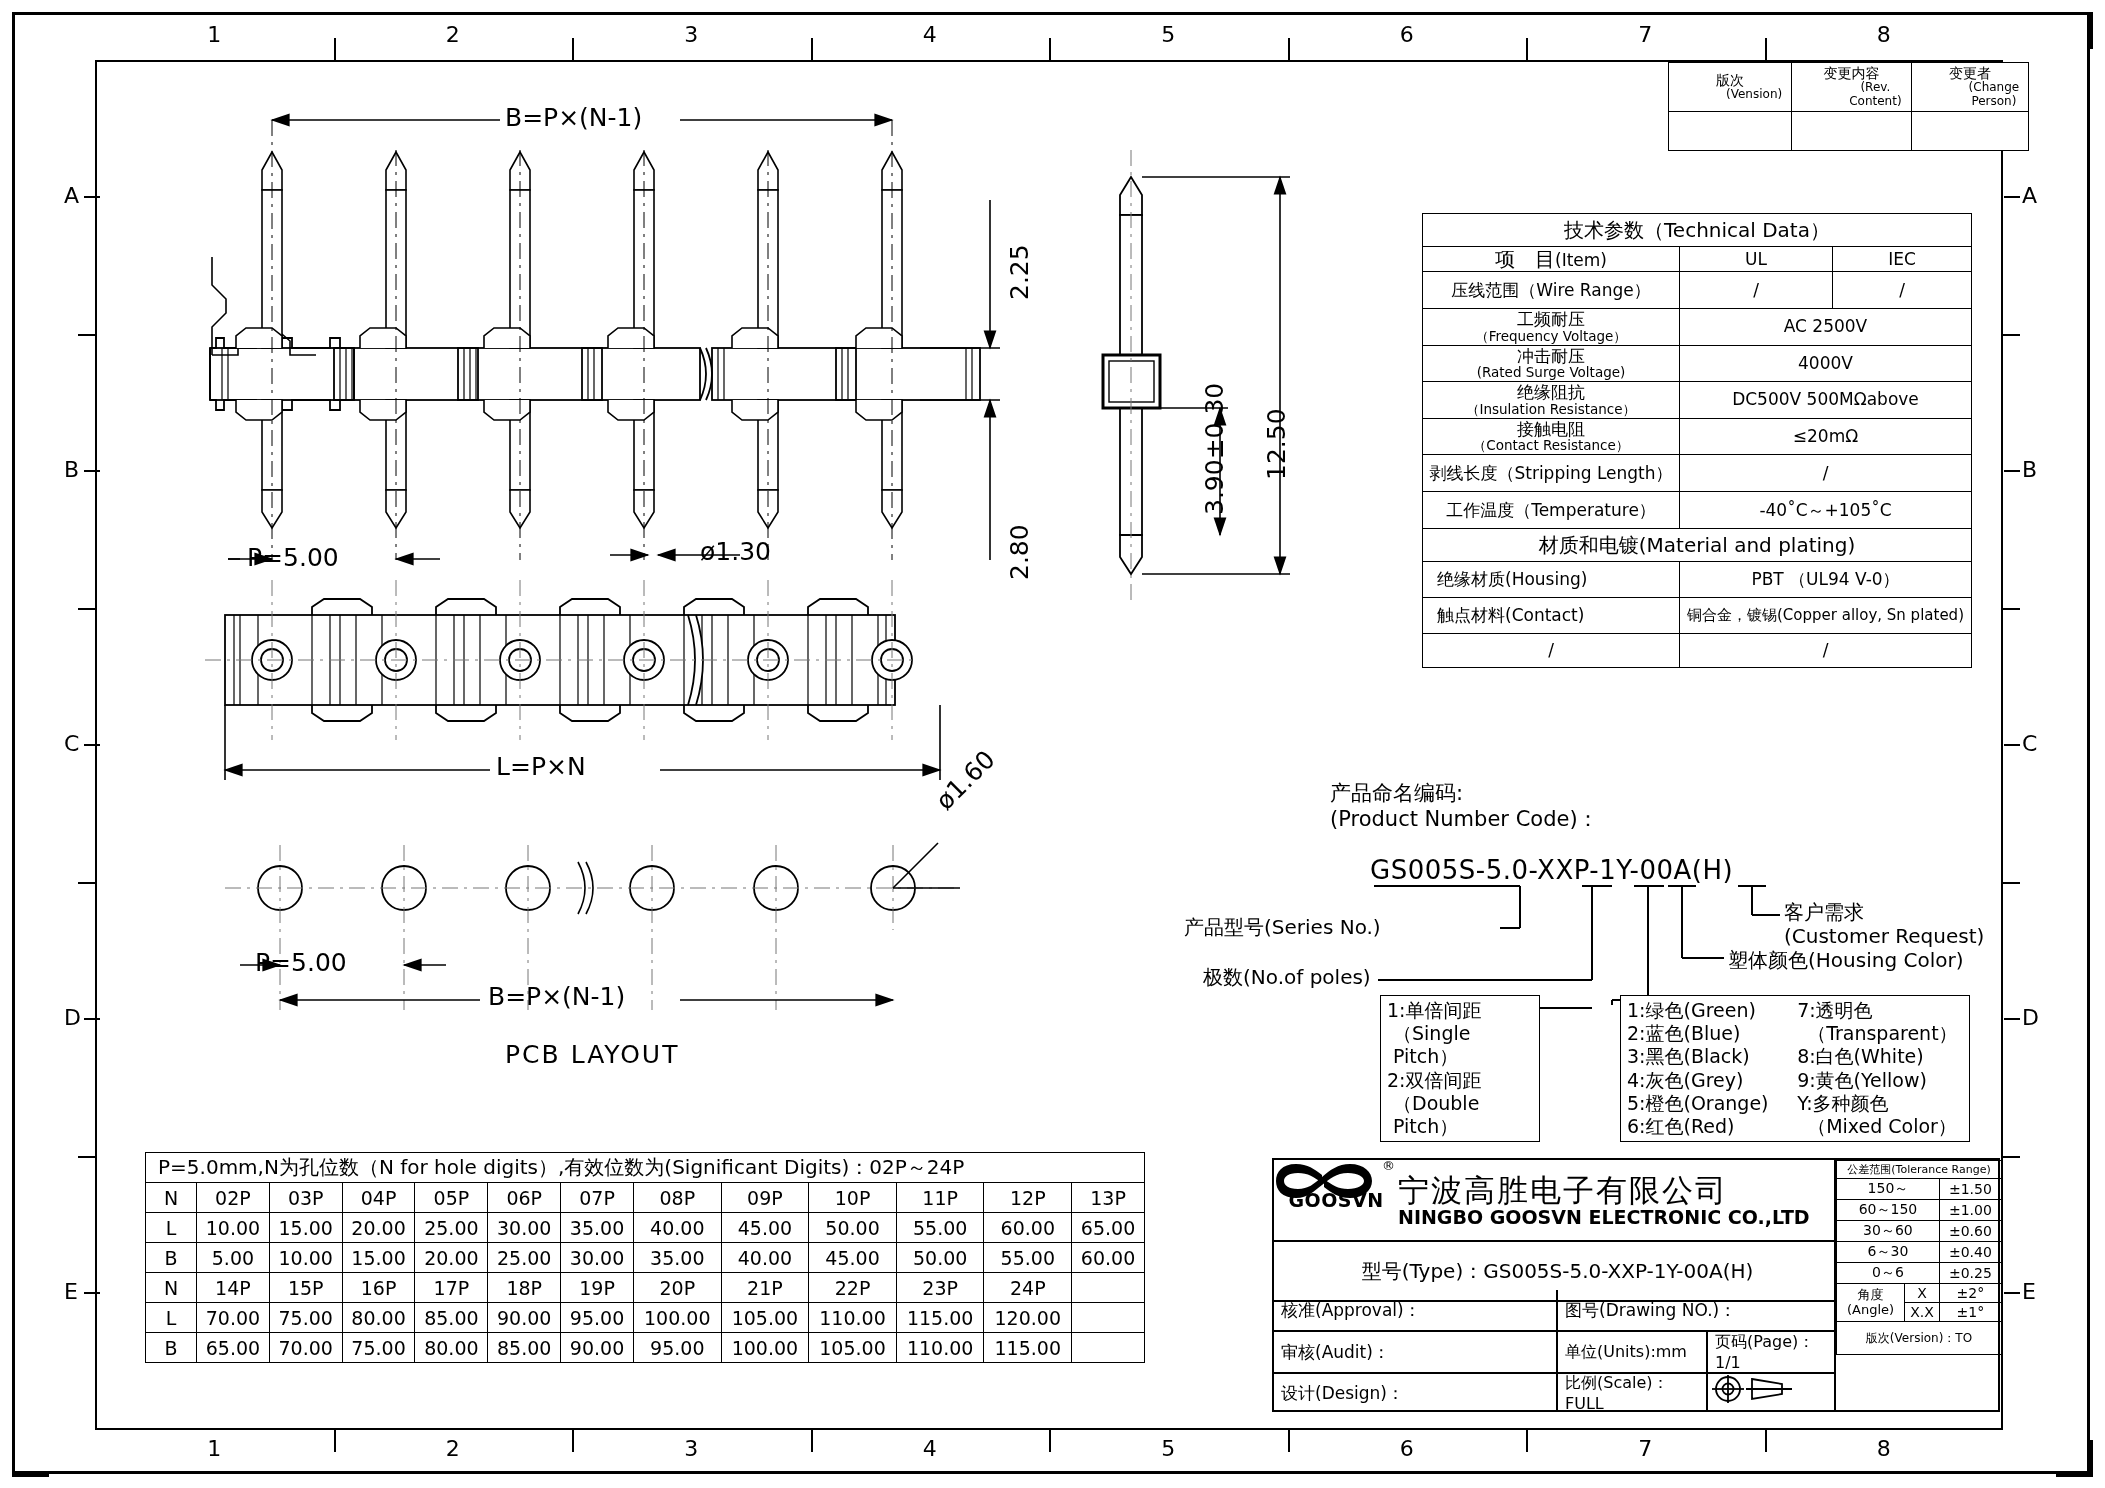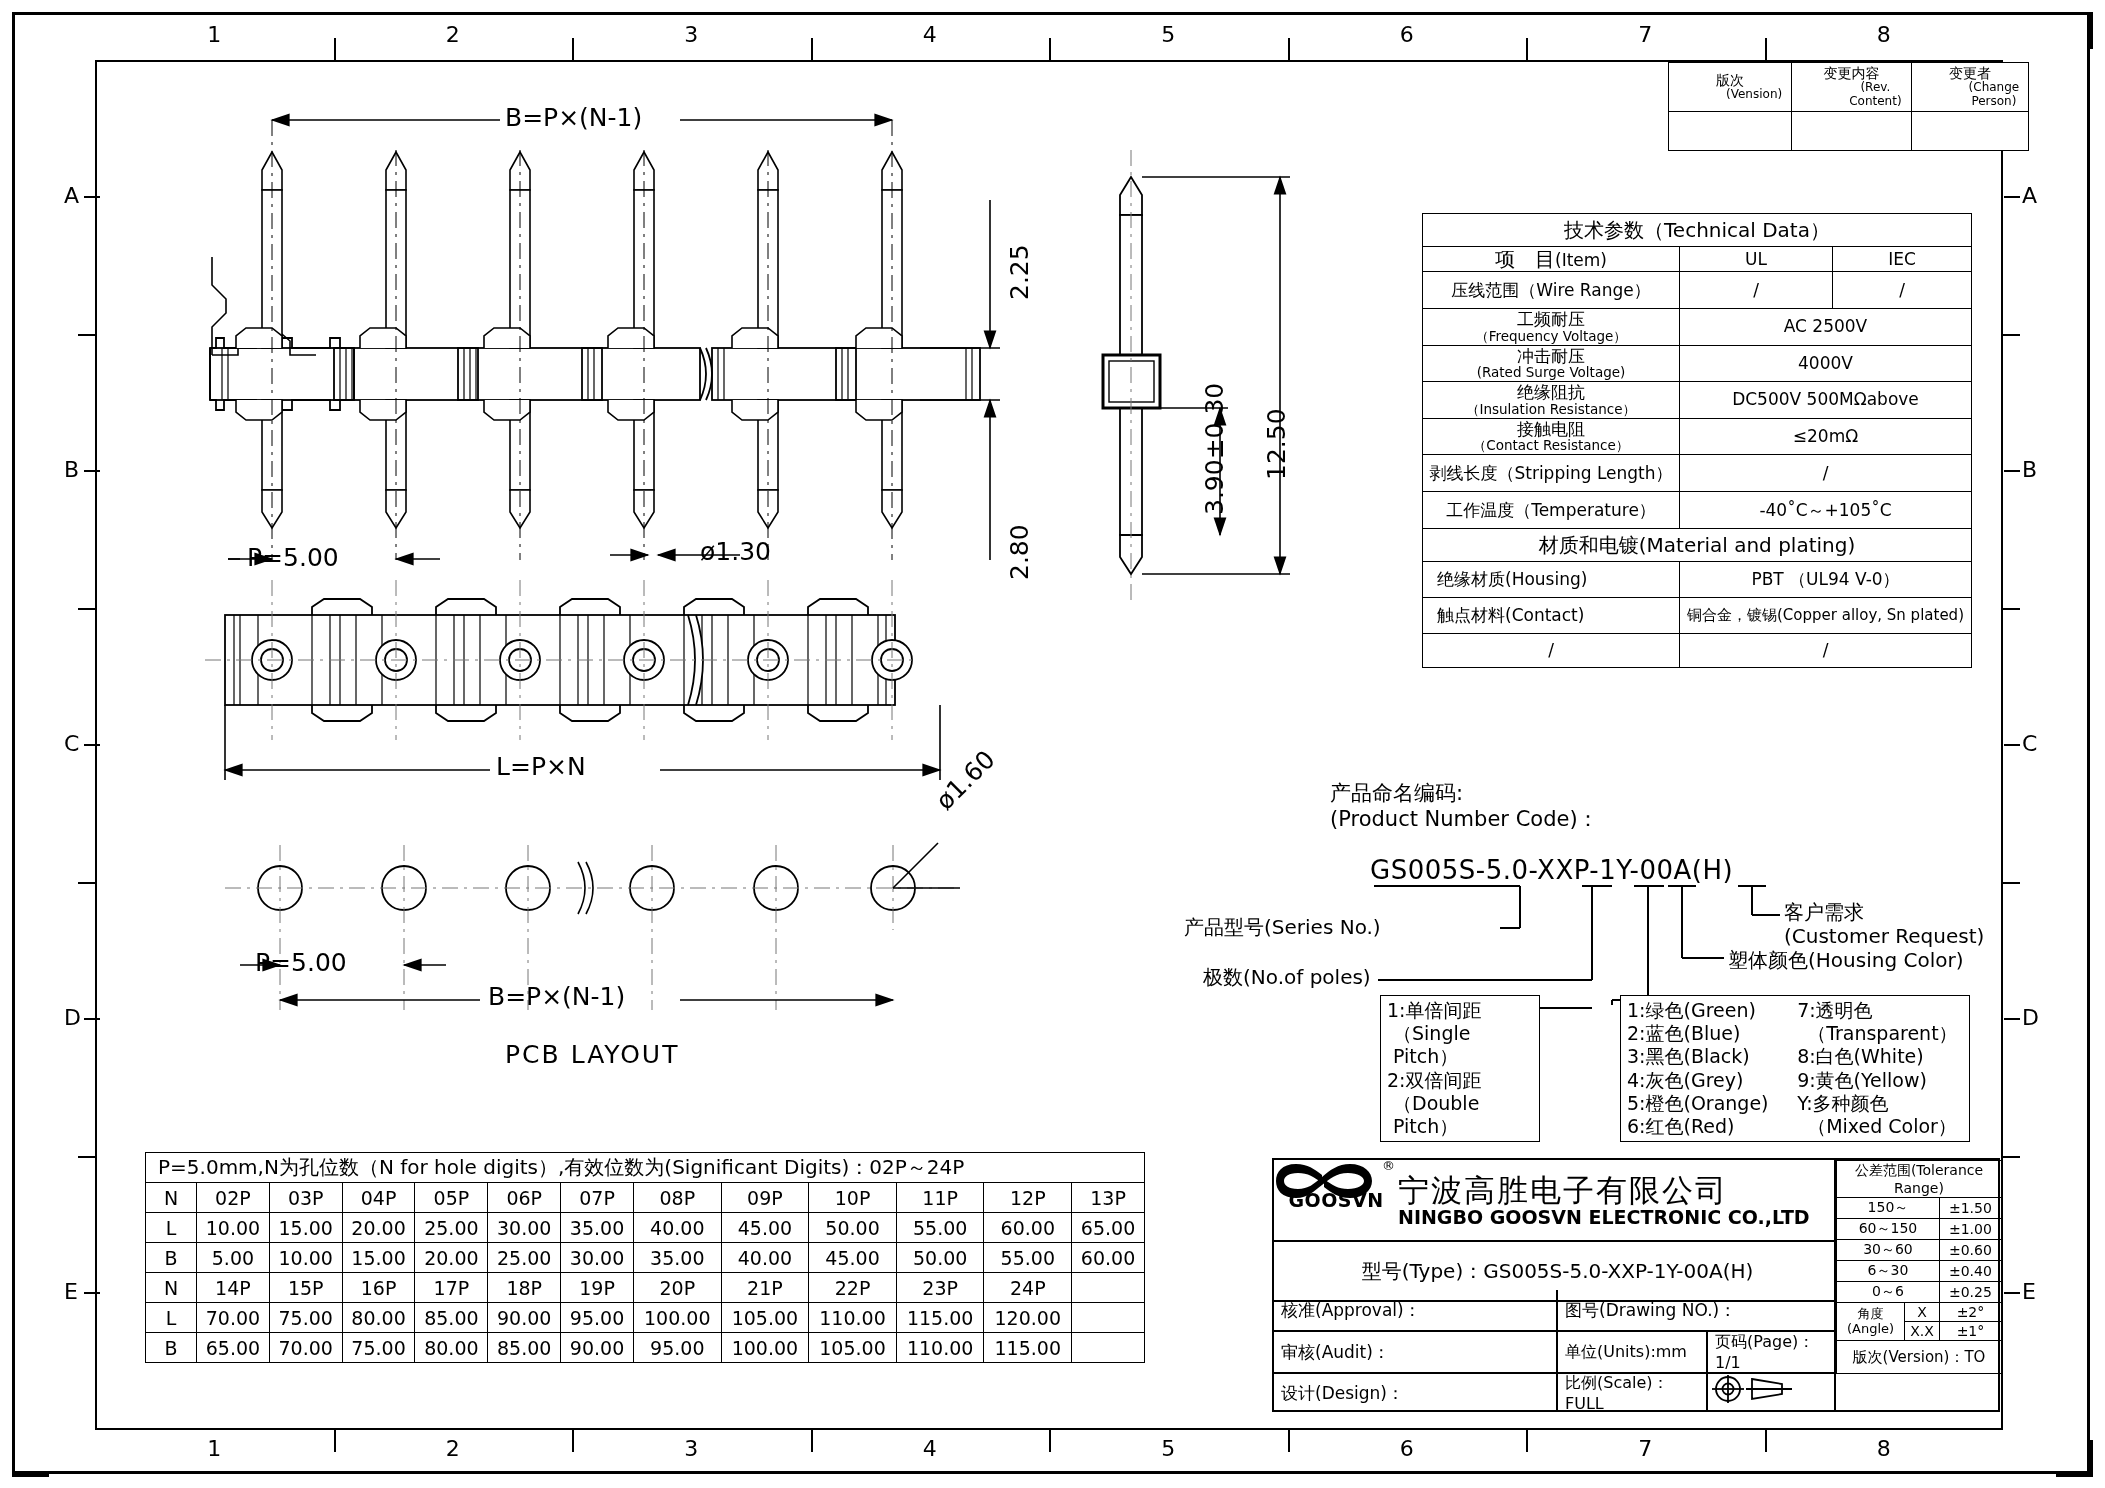--- a/index.html
+++ b/index.html
@@ -56,21 +56,21 @@
   #dim-table td.lbl{width:46px;}
 
   
   #title-block{left:1272px;top:1158px;width:728px;height:254px;border:2.5px solid #000;box-sizing:border-box;background:#fff;}
   #tb-left{position:absolute;left:0;top:0;width:562px;height:100%;border-right:2.5px solid #000;box-sizing:border-box;}
   #tb-right{position:absolute;left:562px;top:0;width:166px;height:100%;box-sizing:border-box;}
   .tbcell{position:absolute;box-sizing:border-box;font-size:17px;display:flex;align-items:center;padding-left:7px;}
 
   #tol-table{width:100%;border-collapse:collapse;}
   #tol-table td{border:1.5px solid #000;text-align:center;font-size:14px;padding:1px 0;}
-  #tol-table td.th{font-size:14px;}
+  #tol-table td.th{font-size:11px;}
 
   
   .dim{position:absolute;font-size:25px;font-family:"DejaVu Sans",sans-serif;white-space:nowrap;}
   .dimv{position:absolute;font-size:25px;white-space:nowrap;transform-origin:0 0;}
   svg{position:absolute;left:0;top:0;overflow:visible;}
 </style>
 </head>
 <body>
 
 <div class="abs" id="sheet-outer"></div>
@@ -806,18 +806,18 @@
           <div>(Angle)</div>
         </td>
         <td>X</td>
         <td>±2°</td>
       </tr>
       <tr>
         <td>X.X</td>
         <td>±1°</td>
       </tr>
       <tr>
-        <td colspan="3" style="font-size:15px;height:30px">版次(Version)：TO</td>
+        <td colspan="3" style="font-size:12px;height:30px">版次(Version)：TO</td>
       </tr>
     </tbody>
       </table>
   </div>
 </div>
 
 </body></html>

